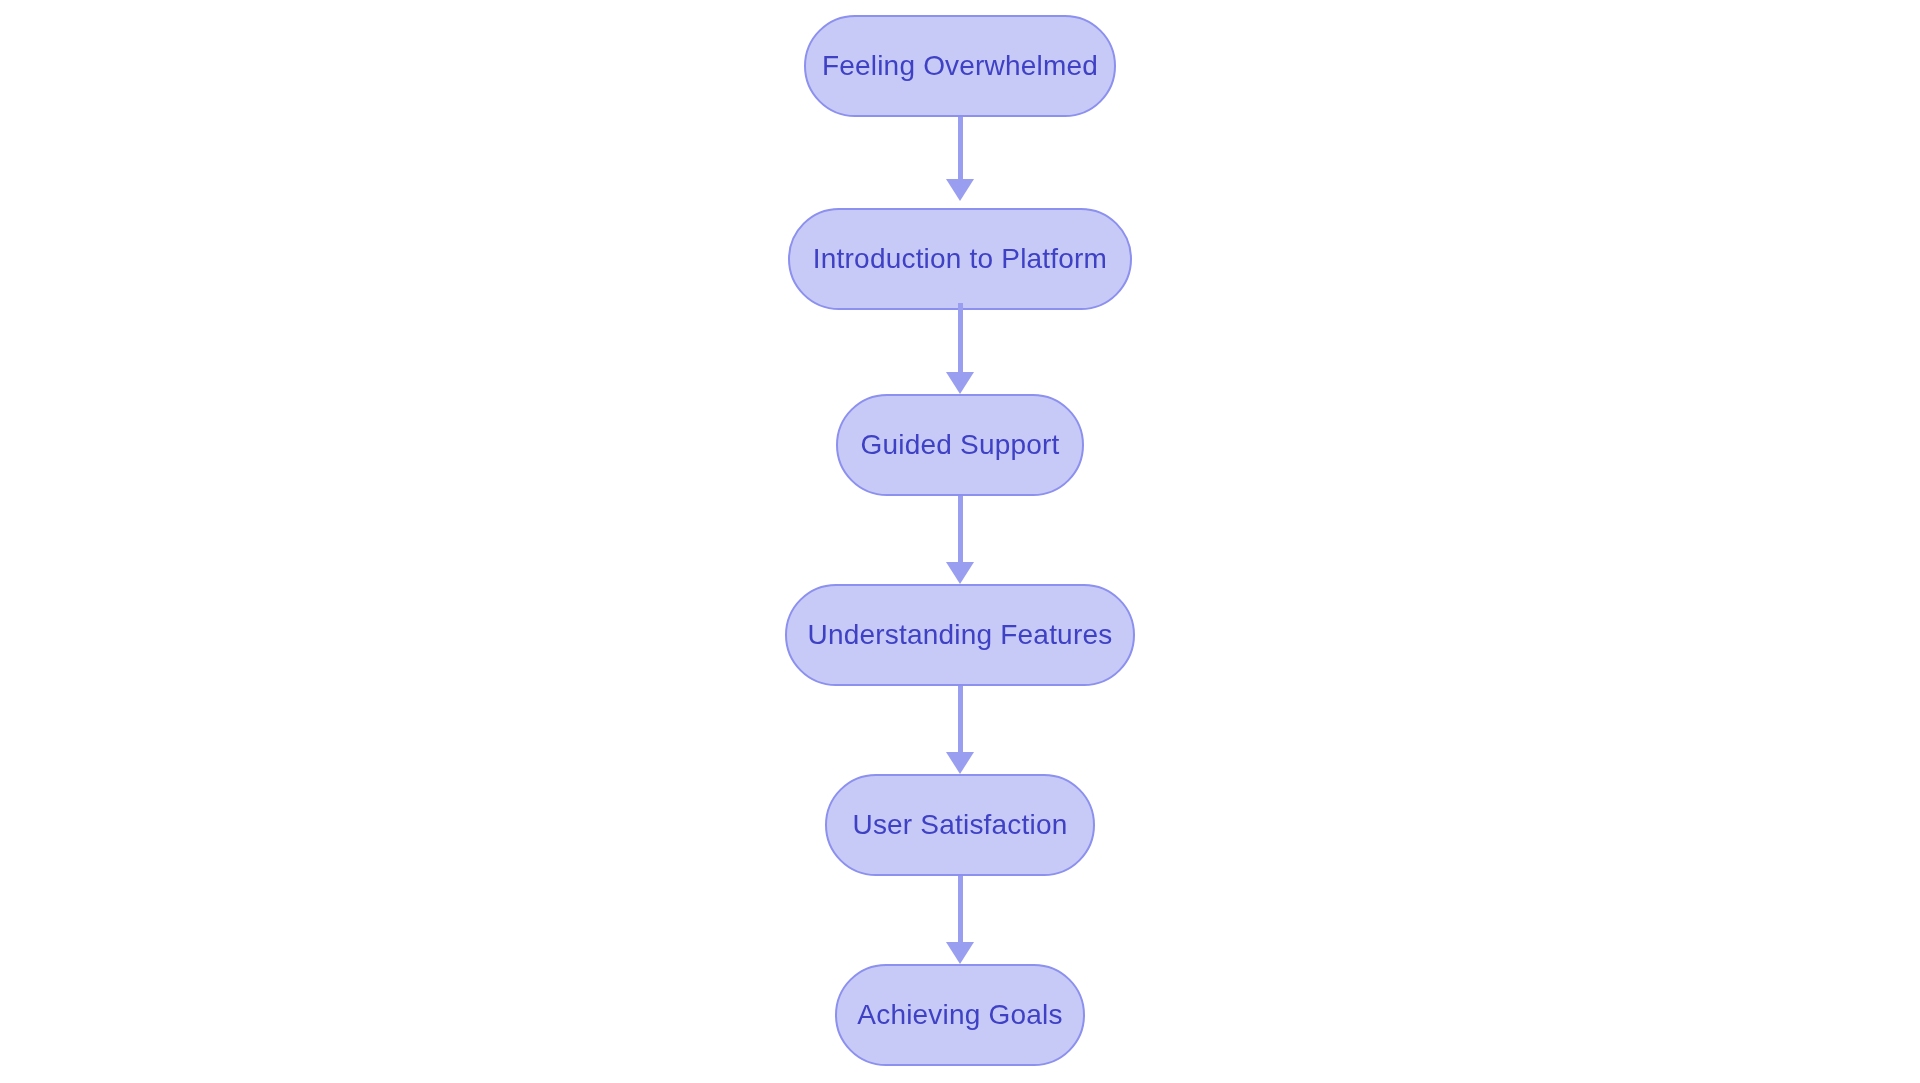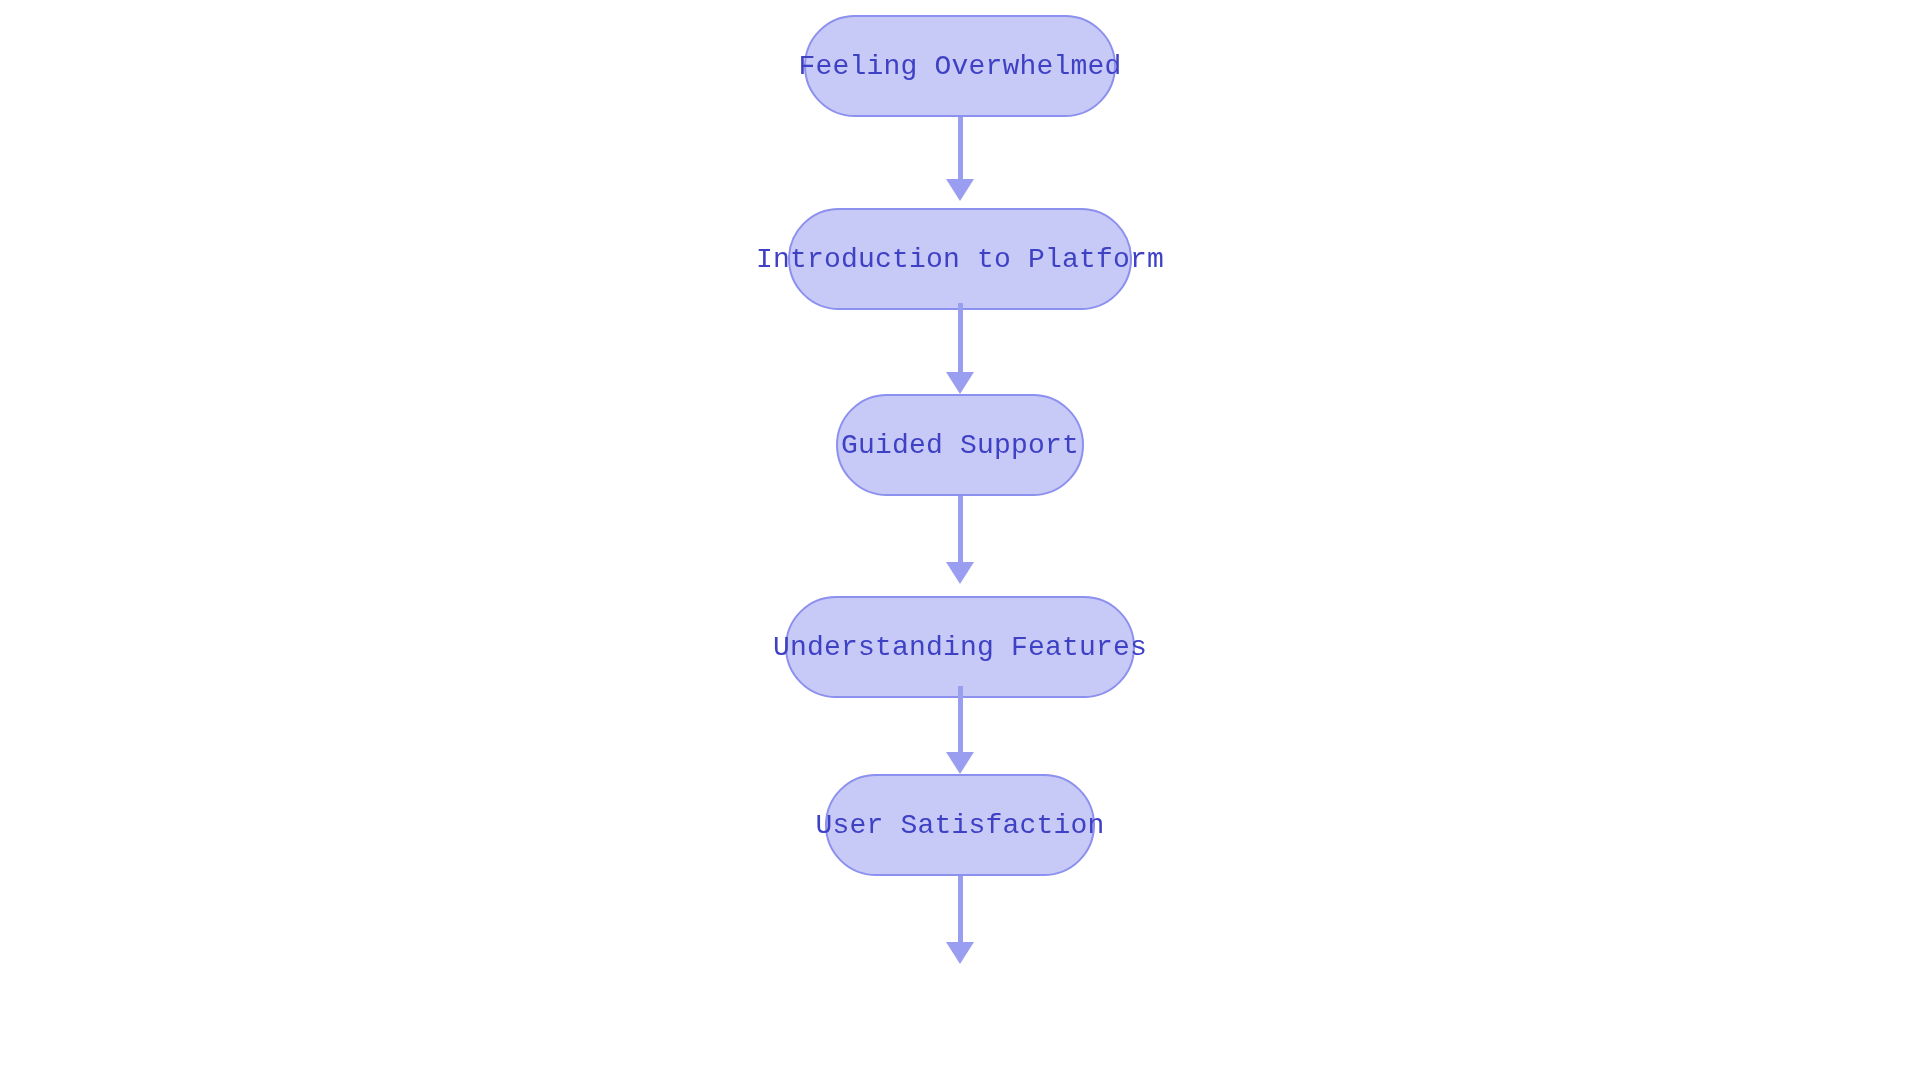--- a/index.html
+++ b/index.html
@@ -15,21 +15,20 @@
     height: 1083px;
     background: var(--bg);
     overflow: hidden;
     font-family: "Liberation Sans", sans-serif;
   }
   .canvas {
     position: relative;
     width: 1920px;
     height: 863px;
     background: var(--bg);
-    font-family: Liberation Mono, monospace;
   }
   .node {
     position: absolute;
     height: 102px;
     background: var(--node-fill);
     border: 2px solid var(--node-border);
     border-radius: 51px;
     display: flex;
     align-items: center;
     justify-content: center;
@@ -37,21 +36,21 @@
   .node-label {
     color: var(--node-text);
     font-size: 28px;
     font-weight: 500;
     letter-spacing: 0.2px;
     white-space: nowrap;
   }
   .n1 { left: 804px; top: 15px;  width: 312px; }
   .n2 { left: 788px; top: 208px; width: 344px; }
   .n3 { left: 836px; top: 394px; width: 248px; align-items: center; }
-  .n4 { left: 785px; top: 596px; width: 350px; }
+  .n4 { left: 785px; top: 584px; width: 350px; }
   .n5 { left: 825px; top: 774px; width: 270px; align-items: center; }
   .n6 { left: 835px; top: 964px; width: 250px; }
   .arrow {
     position: absolute;
     left: 960px;
     transform: translateX(-50%);
     display: flex;
     flex-direction: column;
     align-items: center;
   }
@@ -116,14 +115,17 @@
 
   <div class="node n5">
     <span class="node-label">User Satisfaction</span>
   </div>
 
   <div class="arrow a5">
     <div class="arrow-line"></div>
     <div class="arrow-head"></div>
   </div>
 
+  <div class="node n6">
+    <span class="node-label">Achieving Goals</span>
+  </div>
 
 </div>
 
 </body></html>

